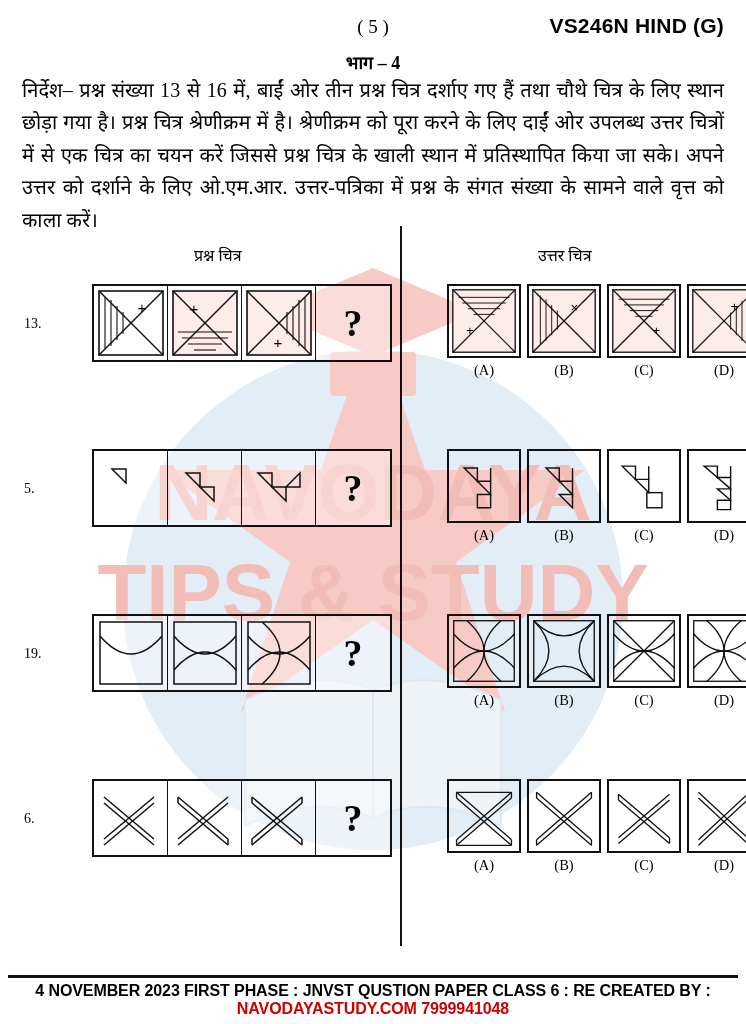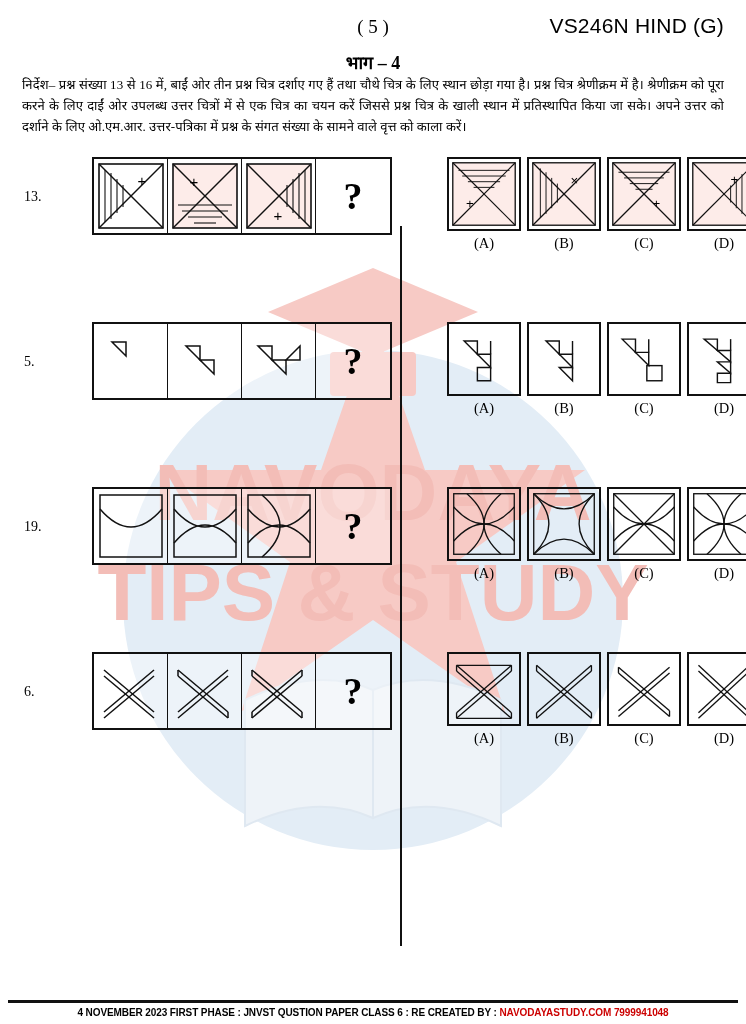--- a/index.html
+++ b/index.html
@@ -40,33 +40,33 @@
     transform: translateX(-50%);
     top: 2px;
     font-size: 19px;
     font-family: "Liberation Serif", serif;
   }
   .paper-code {
     position: absolute;
     right: 0;
     top: 0;
     font-size: 21px;
-    font-weight: normal;
+    font-weight: bold;
     font-family: "Liberation Sans", sans-serif;
     letter-spacing: .2px;
   }
   .part-title {
     text-align: center;
     font-size: 18px;
     font-weight: bold;
     margin-top: 2px;
   }
 
   .instructions {
-    font-size: 13px;
+    font-size: 20px;
     line-height: 1.62;
     text-align: justify;
     margin: 0 0 6px 0;
     letter-spacing: .1px;
   }
 
   
   .col-heads {
     position: relative;
     height: 26px;
@@ -148,21 +148,21 @@
     bottom: 0;
     width: 746px;
     z-index: 4;
   }
   .footer-rule {
     height: 3px;
     background: #111;
     margin: 0 8px 4px 8px;
   }
   .footer-text {
-    font-size: 10px;
+    font-size: 16px;
     font-weight: bold;
     font-family: "Liberation Sans", sans-serif;
     text-align: center;
     padding-bottom: 6px;
     letter-spacing: -0.1px;
   }
   .footer-text .red { color: #cc0000; }
 </style>
 </head>
 <body>
@@ -192,20 +192,24 @@
 
   <div class="header-row">
     <div class="page-num">( 5 )</div>
     <div class="paper-code">VS246N HIND (G)</div>
   </div>
 
   <div class="part-title">भाग – 4</div>
 
   <p class="instructions">निर्देश– प्रश्न संख्या 13 से 16 में, बाईं ओर तीन प्रश्न चित्र दर्शाए गए हैं तथा चौथे चित्र के लिए स्थान छोड़ा गया है। प्रश्न चित्र श्रेणीक्रम में है। श्रेणीक्रम को पूरा करने के लिए दाईं ओर उपलब्ध उत्तर चित्रों में से एक चित्र का चयन करें जिससे प्रश्न चित्र के खाली स्थान में प्रतिस्थापित किया जा सके। अपने उत्तर को दर्शाने के लिए ओ.एम.आर. उत्तर-पत्रिका में प्रश्न के संगत संख्या के सामने वाले वृत्त को काला करें।</p>
 
+  <div class="col-heads">
+    <div class="col-head-q">प्रश्न चित्र</div>
+    <div class="col-head-a">उत्तर चित्र</div>
+  </div>
 
   <div class="divider"></div>
 
   <div class="qrow">
     <div class="qnum">13.</div>
 
     <div class="qgroup">
       <div class="cell">
         <svg width="74" height="74" viewBox="0 0 74 74">
           <rect x="5" y="5" width="64" height="64" fill="#fff" stroke="#111" stroke-width="1.6"></rect>

